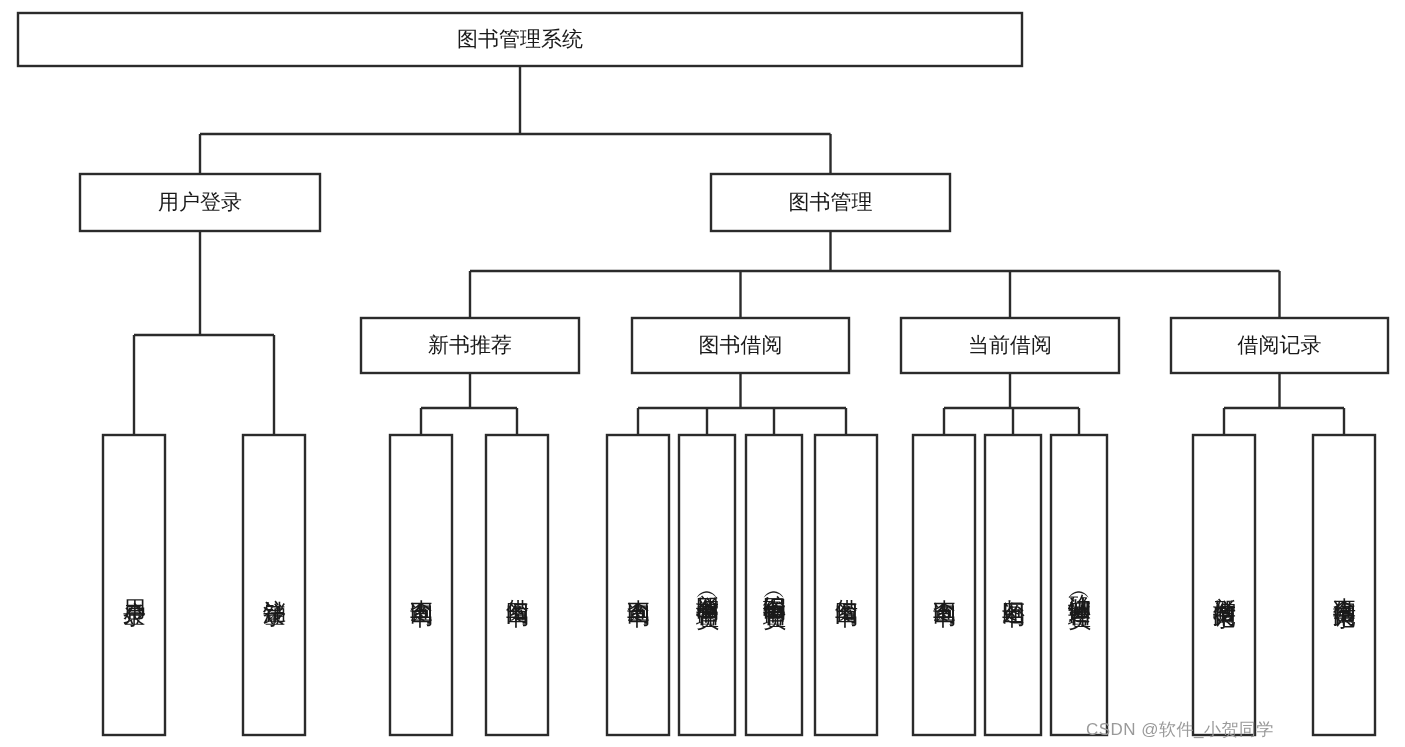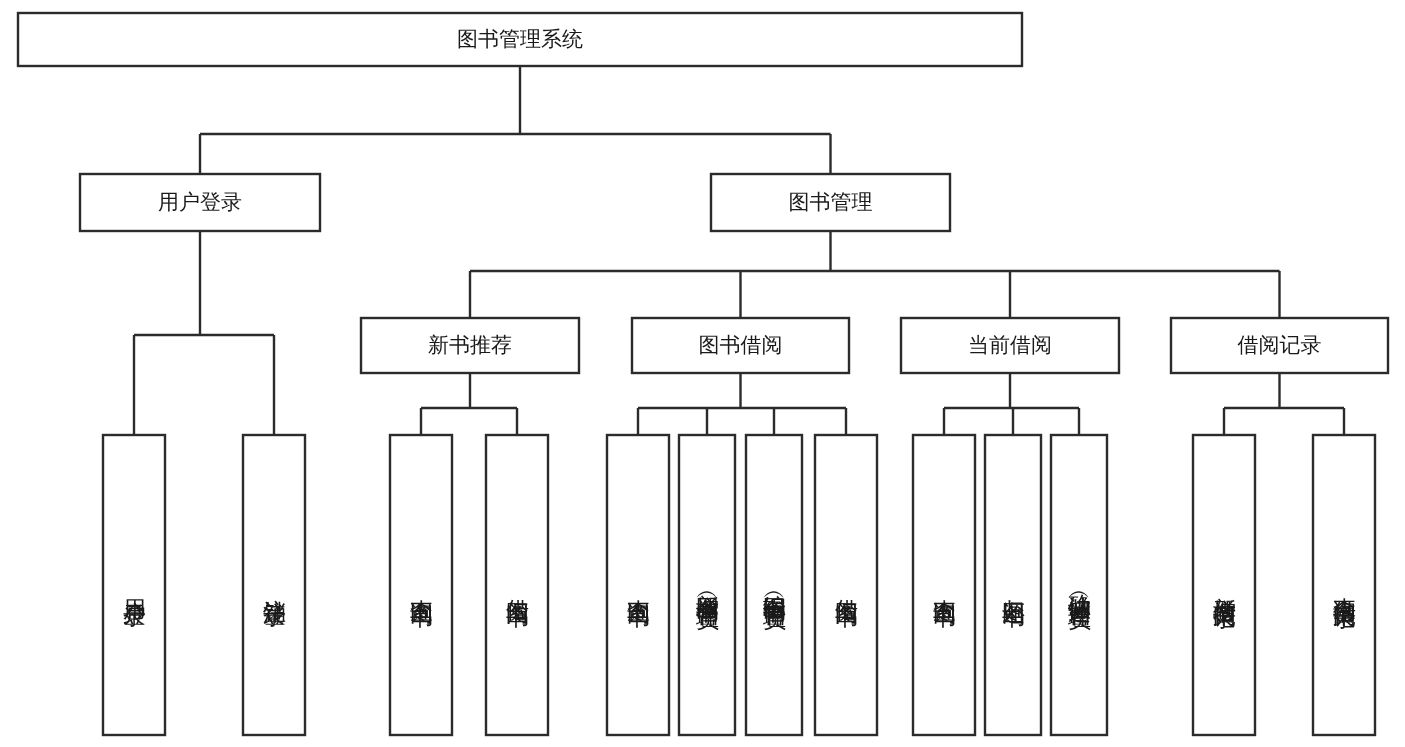--- a/index.html
+++ b/index.html
@@ -165,13 +165,14 @@
       <div class="node-label-v" style="left: 679px; top: 435px; width: 56px; height: 300px;">新增图书（管理员）</div>
       <div class="node-label-v" style="left: 746px; top: 435px; width: 56px; height: 300px;">编辑图书（管理员）</div>
       <div class="node-label-v" style="left: 815px; top: 435px; width: 62px; height: 300px;">借阅图书</div>
       <div class="node-label-v" style="left: 913px; top: 435px; width: 62px; height: 300px;">查询图书</div>
       <div class="node-label-v" style="left: 985px; top: 435px; width: 56px; height: 300px;">归还图书</div>
       <div class="node-label-v" style="left: 1051px; top: 435px; width: 56px; height: 300px;">确认归还（管理员）</div>
       <div class="node-label-v" style="left: 1193px; top: 435px; width: 62px; height: 300px;">新增借阅记录</div>
       <div class="node-label-v" style="left: 1313px; top: 435px; width: 62px; height: 300px;">查询借阅记录</div>
     </div>
 
+  <div id="watermark">CSDN @软件_小贺同学</div>
 </div>
 
 </body></html>

